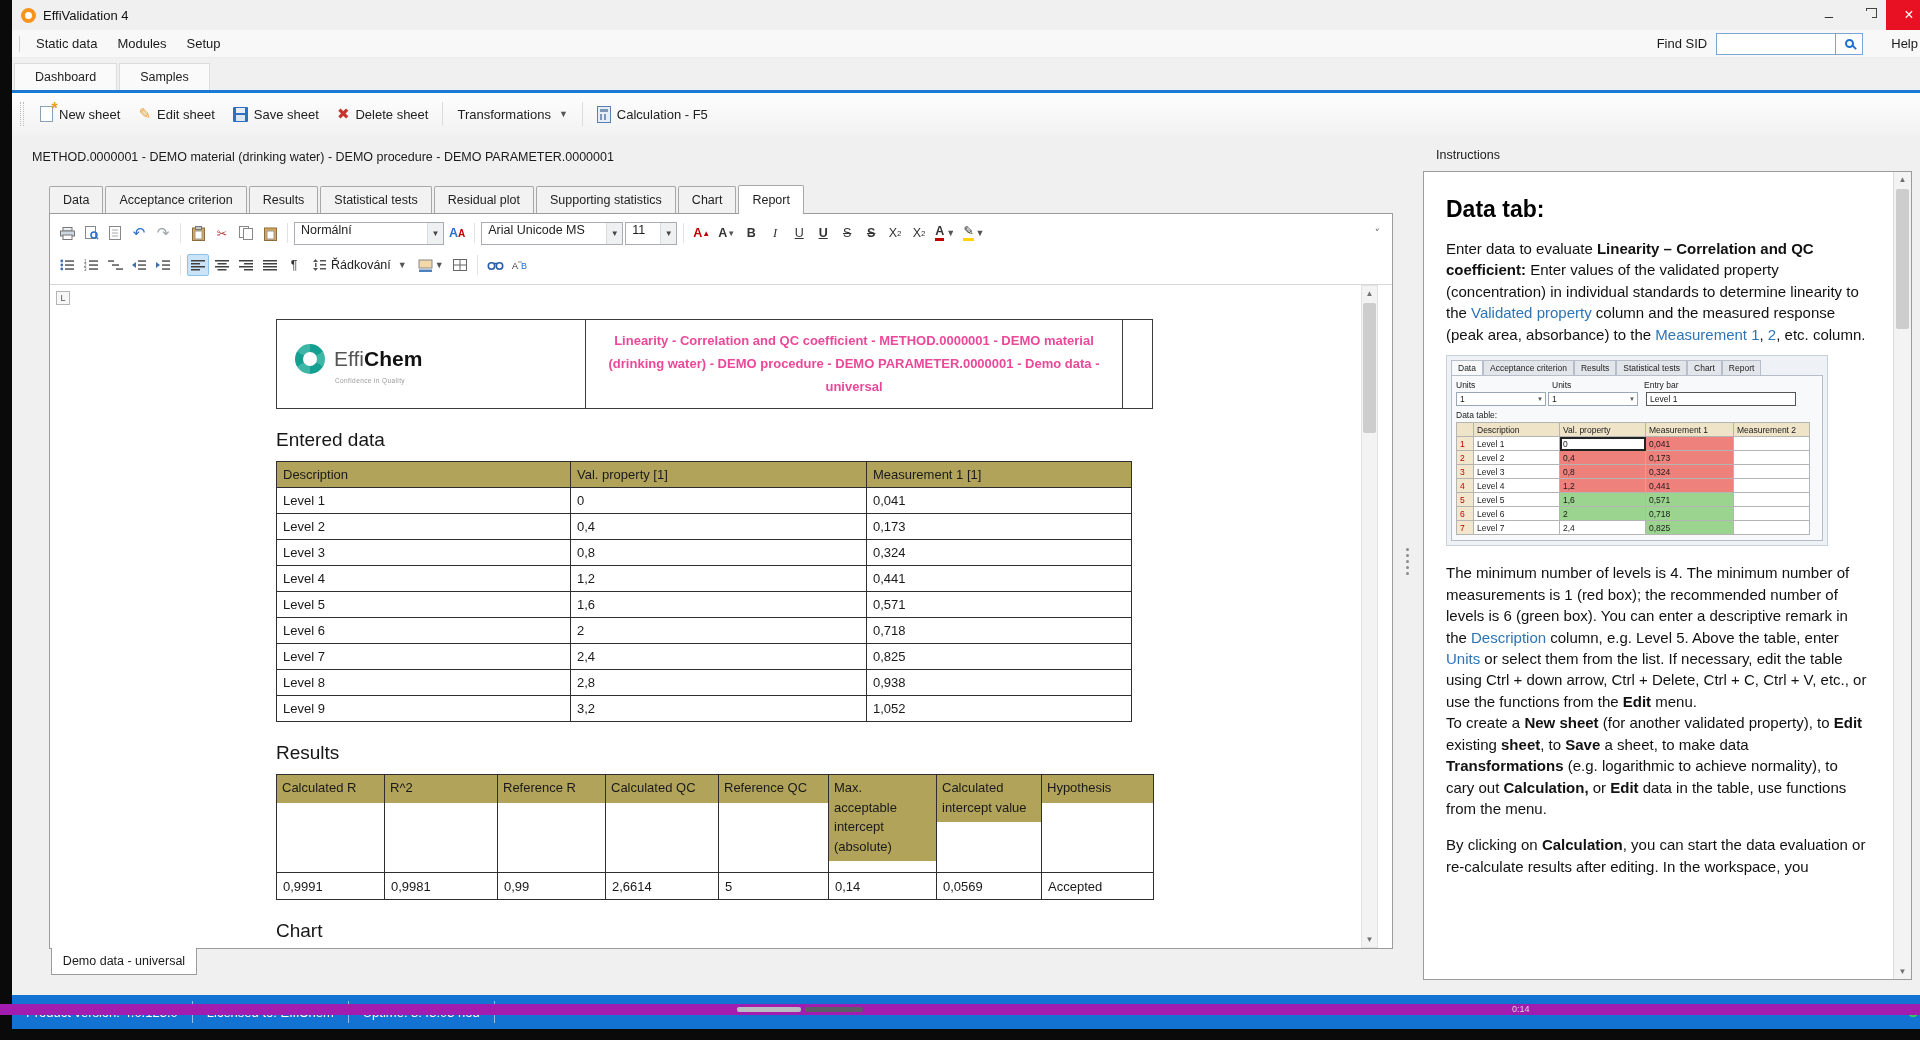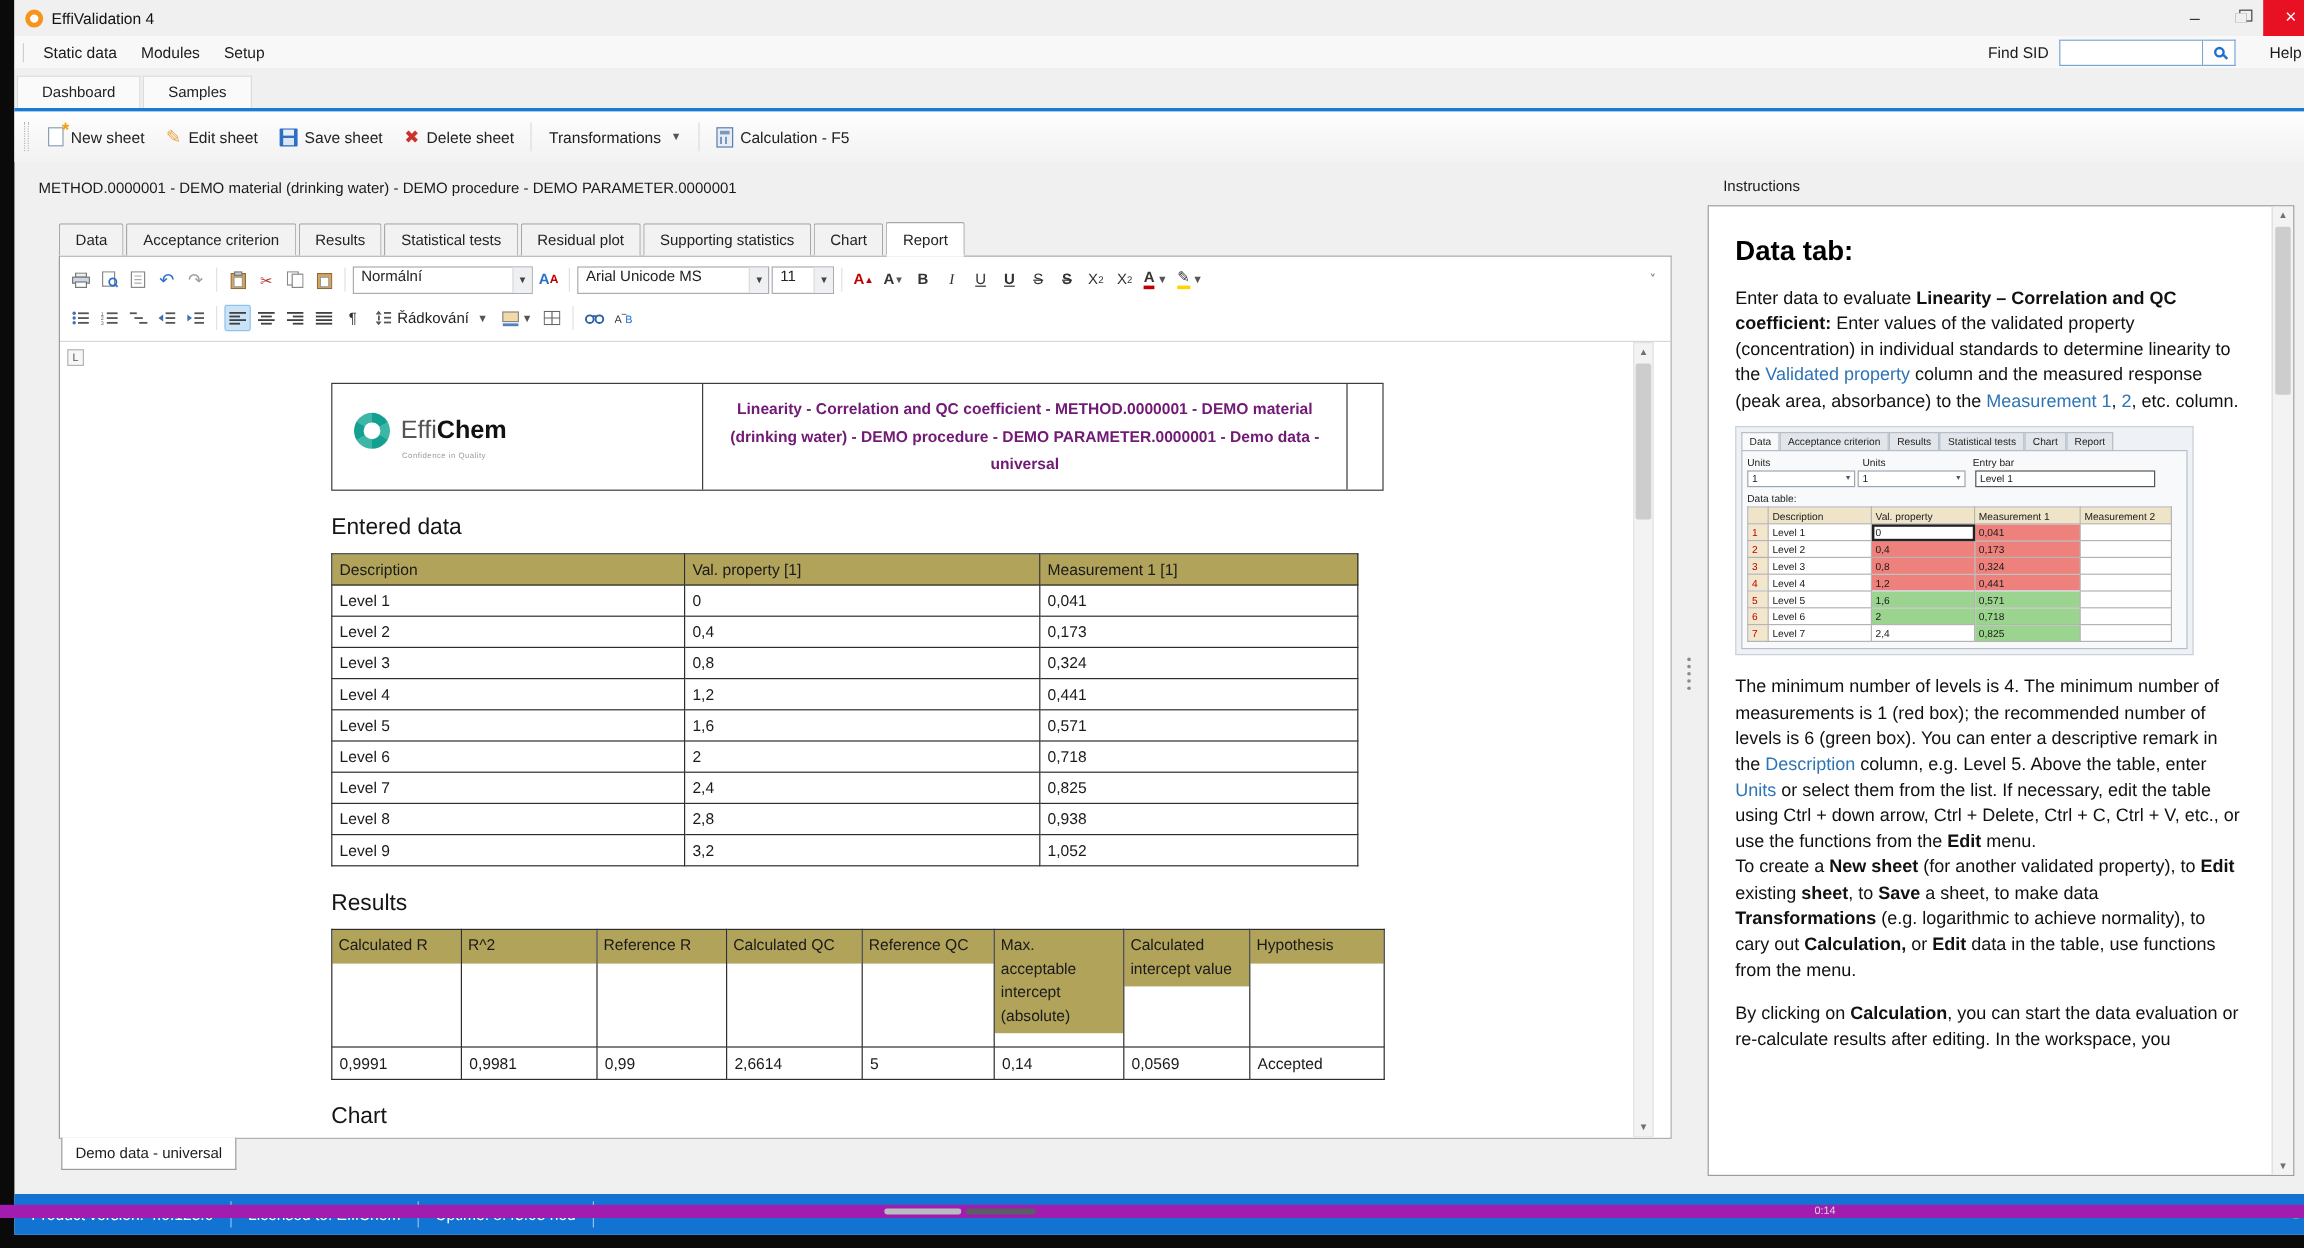--- a/index.html
+++ b/index.html
@@ -66,41 +66,41 @@
 
 
 .epanel{position:absolute;left:37px;top:213px;width:1344px;height:736px;background:#fff;border:1px solid #9c9c9c}
 .etoolbar{border-bottom:1px solid #d8d8d8;padding:3px 6px;background:#fff}
 .erow{display:flex;align-items:center;height:32px;gap:2px}
 .ebtn{min-width:22px;height:22px;display:flex;align-items:center;justify-content:center;border-radius:2px;font-size:12.5px;color:#333;padding:0 3px;position:relative}
 .ebtn.active{background:#cbe3f7;border:1px solid #8ec1e9}
 .esep{width:1px;height:20px;background:#e2e2e2;margin:0 4px}
 .combo{height:23px;border:1px solid #a9acb2;background:#fff;display:flex;align-items:flex-start;font-size:12.5px;padding-left:6px;color:#222}
 .combo .carr{margin-left:auto;width:16px;align-self:stretch;background:#eef0f2;border-left:1px solid #dadcde;display:flex;align-items:center;justify-content:center;font-size:8px;color:#444}
-.combo.style{width:150px}.combo.font{width:160px}.combo.size{width:52px}
+.combo.style{width:150px}.combo.font{width:142px}.combo.size{width:52px}
 .undo{color:#2a6fc9;font-size:15px}.redo{color:#9aa0a6;font-size:15px}
 .bB{font-weight:bold}.bI{font-style:italic;font-family:"Liberation Serif",serif}.bU{text-decoration:underline}.bS{text-decoration:line-through}
 .fontcolor{border-bottom:3px solid #c00000;line-height:1;padding-bottom:1px;font-weight:bold}
 .highlightic{border-bottom:3px solid #ffd400;line-height:1;padding-bottom:1px}
 .ovchev{margin-left:auto;color:#666;font-size:11px;margin-right:6px}
 .linesp{display:flex;align-items:center;gap:5px;font-size:12.5px;color:#222;padding:0 6px}
 
 
 .canvas{position:absolute;left:0;top:71px;right:0;bottom:0;background:#fff;overflow:hidden}
 .corner{position:absolute;left:6px;top:6px;width:14px;height:14px;border:1px solid #b5b5b5;background:#f7f7f7;font-size:9px;color:#555;display:flex;align-items:center;justify-content:center}
 .page{width:877px;margin:34px 0 0 226px}
 .rheader{display:flex;border:1px solid #3c3c3c}
 .rlogo-cell{width:308px;padding:10px 18px;display:flex;flex-direction:column;justify-content:center}
 .rlogo-row{display:flex;align-items:center;gap:9px}
 .rlogo-icon{width:30px;height:30px;border-radius:50%;background:conic-gradient(#13a091 0 60deg,#3db6a6 60deg 120deg,#13a091 120deg 180deg,#3db6a6 180deg 240deg,#13a091 240deg 300deg,#3db6a6 300deg 360deg);position:relative}
 .rlogo-icon::after{content:"";position:absolute;inset:8px;background:#fff;border-radius:50%}
 .rlogo-name{font-size:21px;color:#555}
 .rlogo-name b{color:#111}
 .rlogo-tag{font-size:6.5px;color:#9a9a9a;letter-spacing:.06em;margin:3px 0 0 40px}
-.rtitle-cell{flex:1;border-left:1px solid #3c3c3c;display:flex;align-items:center;justify-content:center;text-align:center;padding:10px 16px;color:#701a75;font-weight:bold;font-size:13px;line-height:1.75}
+.rtitle-cell{flex:1;border-left:1px solid #3c3c3c;display:flex;align-items:center;justify-content:center;text-align:center;padding:10px 16px;color:#ec4899;font-weight:bold;font-size:13px;line-height:1.75}
 .rnarrow-cell{width:30px;border-left:1px solid #3c3c3c}
 .rhead{font-size:19px;margin:20px 0 10px;color:#161616;font-weight:500}
 table.dtable{border-collapse:collapse;font-size:13px;table-layout:fixed}
 .dtable td,.dtable th{border:1px solid #2e2e2e;text-align:left;font-weight:normal}
 .entered{width:855px}
 .entered th{background:#b1a35a;height:26px;padding:0 6px}
 .entered td{height:26px;padding:0 6px}
 .results{width:877px}
 .results th{vertical-align:top;padding:0;height:98px}
 .results .h{background:#b1a35a;padding:3px 5px 5px;line-height:1.5}

